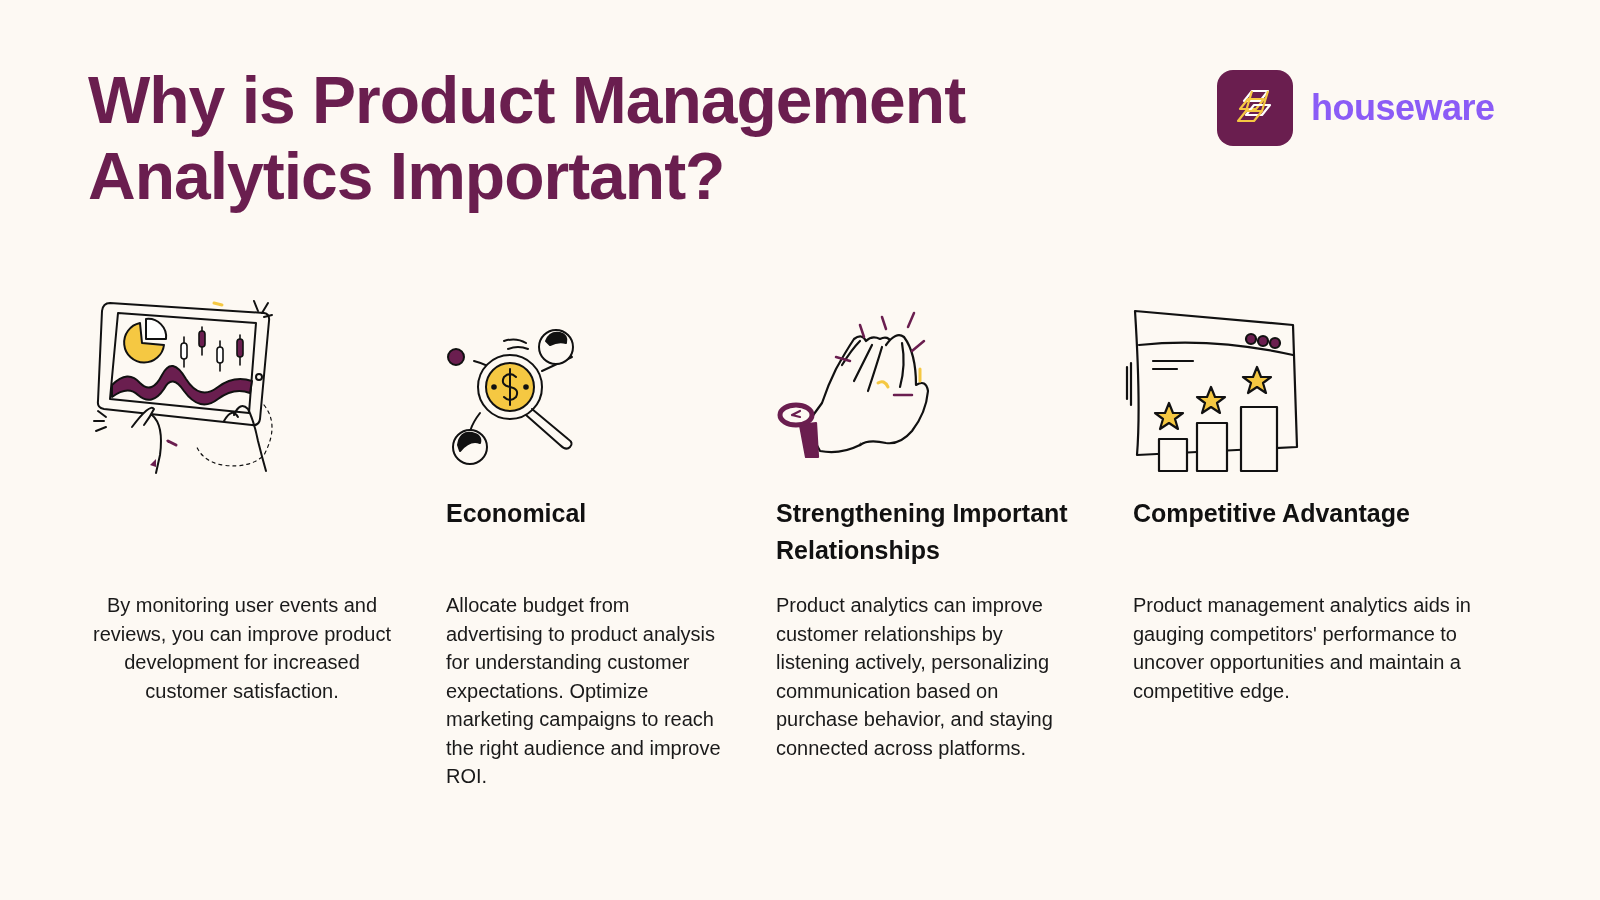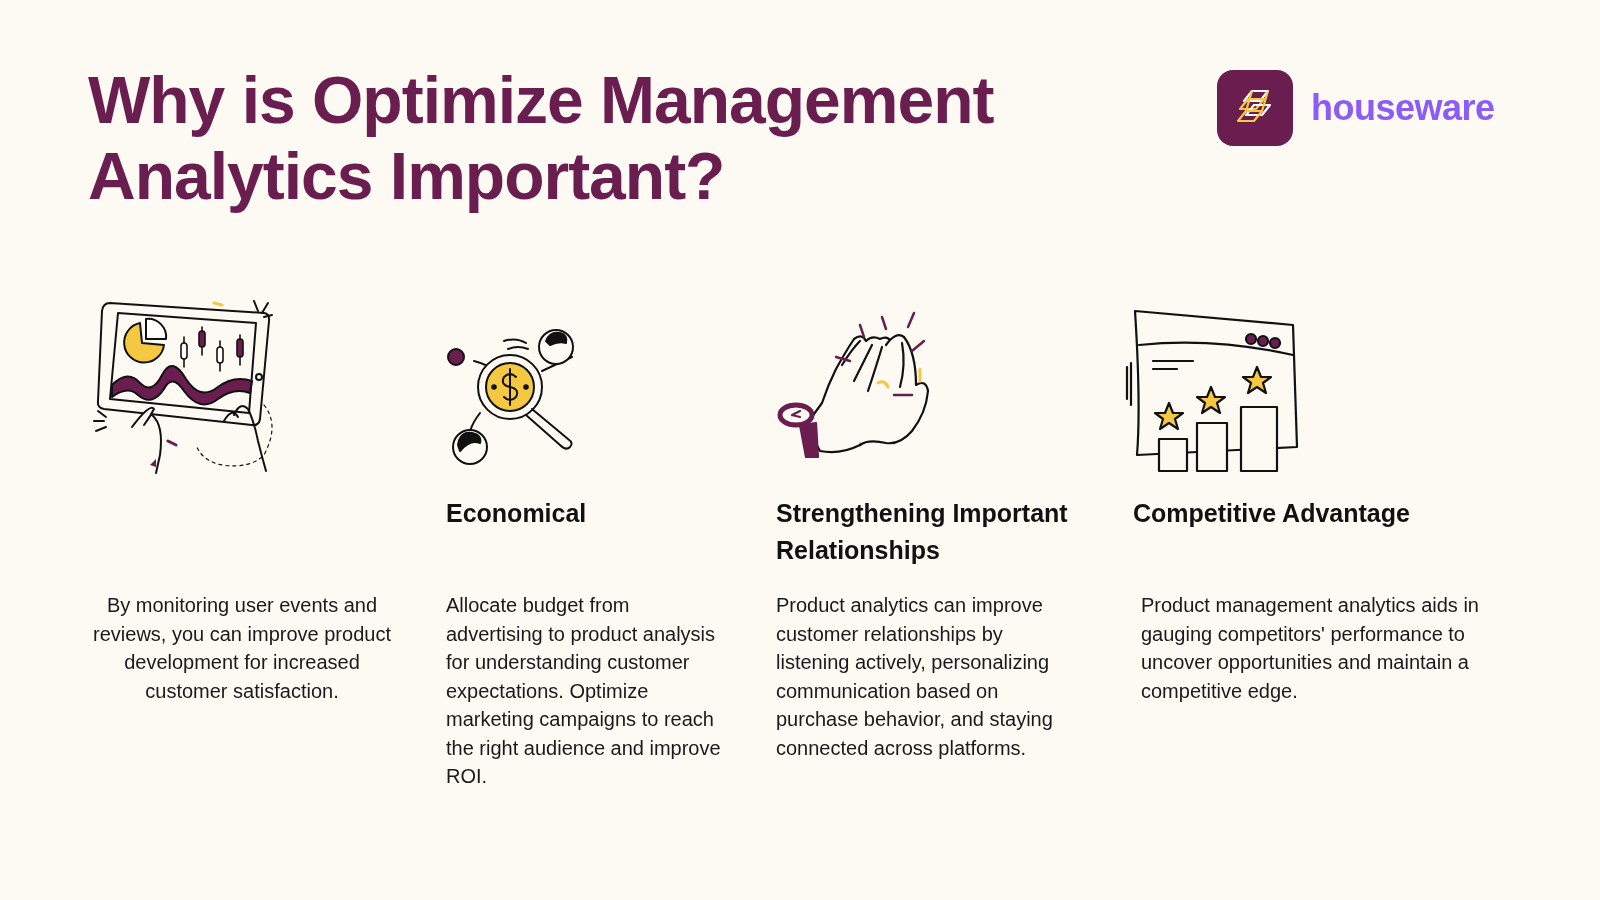--- a/index.html
+++ b/index.html
@@ -64,28 +64,28 @@
     line-height: 28.5px;
     color: #1a1a1a;
   }
   #col1 { left: 92px; }
   #col1 p { width: 300px; text-align: center; }
   #col2 { left: 446px; }
   #col2 p { width: 275px; }
   #col3 { left: 776px; }
   #col3 p { width: 300px; }
   #col4 { left: 1133px; }
-  #col4 p { width: 345px; margin-left: 8px; }
+  #col4 p { width: 345px; }
   svg { overflow: visible; }
 </style>
 </head>
 <body>
 
 <h1 class="title">
-  <span class="line">Why is Optimize Management</span>
+  <span class="line">Why is Product Management</span>
   <span class="line">Analytics Important?</span>
 </h1>
 
 <div class="logo">
   <div class="logo-mark">
     <svg width="46" height="46" viewBox="0 0 46 46" fill="none" stroke-width="2.2" stroke-linejoin="round">
       <path d="M20 6 L36 6 L28 16 L12 16 Z" stroke="#ffffff"></path>
       <path d="M16 14 L32 14 L24 24 L8 24 Z" stroke="#f5c842"></path>
       <path d="M22 20 L38 20 L30 30 L14 30 Z" stroke="#ffffff"></path>
       <path d="M14 26 L30 26 L22 36 L6 36 Z" stroke="#f5c842"></path>

